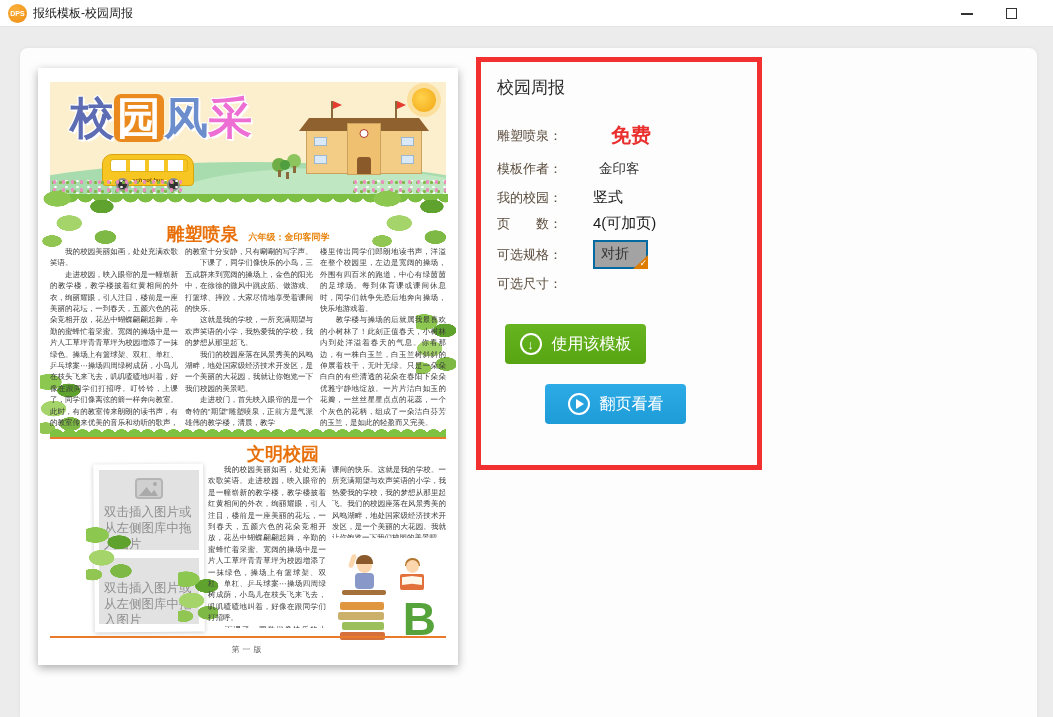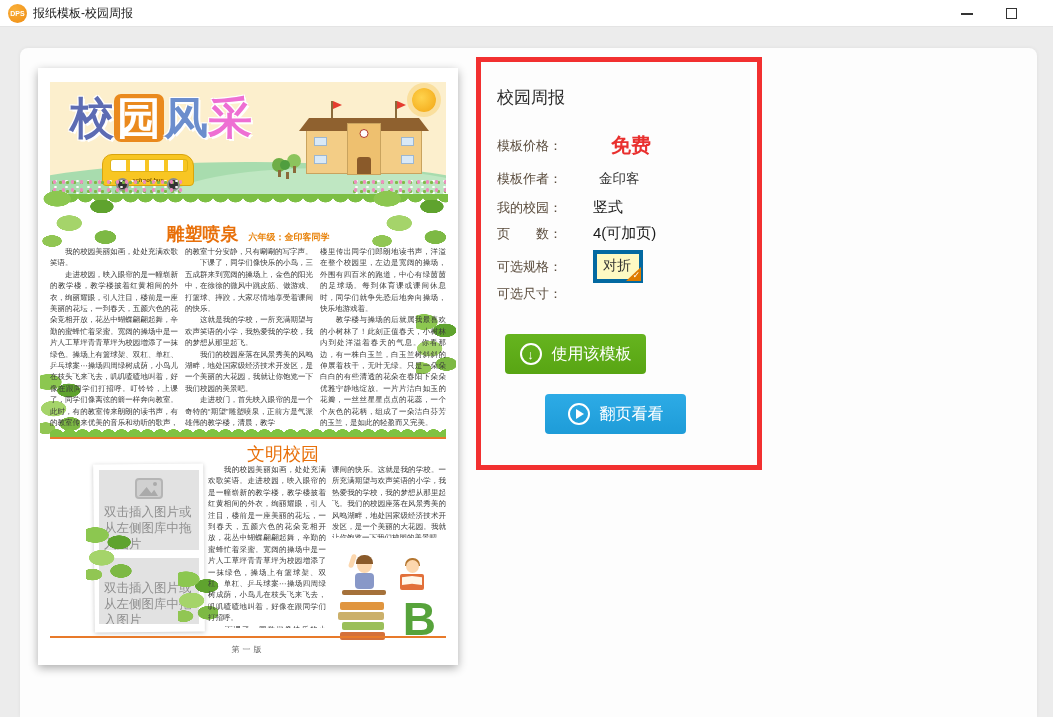--- a/index.html
+++ b/index.html
@@ -103,21 +103,21 @@
   .c2 { left:147px; top:178px; width:128px; height:180px; }
   .c3 { left:282px; top:178px; width:126px; height:180px; }
 
   .grass-sep { position:absolute; left:12px; right:12px; top:357px; height:12px;
     background:radial-gradient(circle at 50% 100%, #7fc241 0 56%, transparent 59%);
     background-size:13px 12px; background-repeat:repeat-x; }
   .orange-line { position:absolute; left:12px; right:12px; height:2px; background:#e87a2a; }
   .ol1 { top:369px; } .ol2 { top:568px; }
 
   .sec2-head { position:absolute; left:130px; width:230px; top:374px; text-align:center;
-    font-size:18px; font-weight:normal; color:#e8700a; }
+    font-size:18px; font-weight:bold; color:#e8700a; }
 
   .ph-frame { position:absolute; left:56px; top:396px; width:110px; height:168px;
     background:#fff; box-shadow:0 1px 4px rgba(0,0,0,.22); transform:rotate(-.6deg); }
   .ph { position:absolute; width:100px; background:#e2e2e2; overflow:hidden; }
   .ph1 { left:61px; top:402px; height:80px; }
   .ph2 { left:61px; top:490px; height:66px; }
   .ph-ico { position:absolute; left:50%; transform:translateX(-50%); top:8px; width:28px; height:21px;
     background:#d0d0d0; border:2px solid #b5b5b5; border-radius:4px; }
   .ph-ico::before { content:""; position:absolute; left:2px; bottom:1px; width:19px; height:9px;
     background:#aaa; clip-path:polygon(0 100%, 40% 0, 65% 70%, 80% 30%, 100% 100%); }
@@ -148,32 +148,32 @@
   .girl .book { position:absolute; left:0; top:14px; width:24px; height:16px; background:#e2703a; border-radius:2px; }
   .girl .book::after { content:""; position:absolute; left:2px; top:2px; width:20px; height:9px;
     background:#fff7ea; clip-path:polygon(0 15%, 50% 0, 100% 15%, 100% 100%, 50% 85%, 0 100%); }
 
   .page-footer { position:absolute; left:0; right:0; top:576px; text-align:center;
     font-size:8px; color:#666; letter-spacing:3px; }
 
   
   .highlight-box { position:absolute; left:476px; top:57px; width:286px; height:413px;
     border:5px solid #f23030; pointer-events:none; z-index:40; }
-  .panel { position:absolute; left:481px; top:72px; width:231px; height:403px; background:transparent; }
+  .panel { position:absolute; left:481px; top:62px; width:231px; height:403px; background:transparent; }
   .panel-title { position:absolute; left:16px; top:14px; font-size:17px; color:#2b2b2b; }
   .prow { position:absolute; left:16px; display:flex; align-items:center; }
   .plabel { width:96px; font-size:13px; color:#5a4c3d; flex:0 0 96px; }
   .r-price { top:60px; }  .r-price .pval { font-size:20px; font-weight:bold; color:#e9302e; margin-left:18px; }
   .r-author { top:98px; } .r-author .pval { font-size:13.5px; color:#333; margin-left:6px; }
   .r-orient { top:126px; } .r-orient .pval { font-size:15px; color:#1a1a1a; }
   .r-pages { top:152px; }  .r-pages .pval { font-size:15px; color:#1a1a1a; }
   .r-spec { top:178px; align-items:center; }
   .r-size { top:213px; align-items:flex-end; }
-  .optbox { position:relative; border:4px solid #0369a1; background:#fef9c3; color:#333;
-    font-size:14px; padding:3px 8px 4px 6px; cursor:pointer; }
+  .optbox { position:relative; border:2px solid #0369a1; background:#a3a3a3; color:#333;
+    font-size:14px; padding:3px 17px 4px 6px; cursor:pointer; }
   .optbox::after { content:"✓"; position:absolute; right:-2px; bottom:-2px; width:14px; height:14px;
     background:#de7c00; clip-path:polygon(100% 0, 100% 100%, 0 100%);
     color:#fff; font-size:9px; line-height:17px; text-align:right; padding-right:1px; font-weight:bold; }
   .btn { position:absolute; left:24px; width:141px; height:40px; border-radius:4px; border:none;
     display:flex; align-items:center; justify-content:center; gap:10px; cursor:pointer;
     color:#fff; font-size:16px; font-family:inherit; }
   .btn-use { top:262px; background:linear-gradient(#66b41f,#58a513); }
   .btn-flip { top:322px; background:linear-gradient(#2dabe6,#1e9cd8);margin-left:40px; }
   .cicon { width:22px; height:22px; border:2px solid #fff; border-radius:50%; flex:0 0 22px;
     display:flex; align-items:center; justify-content:center; color:#fff; }
@@ -300,21 +300,21 @@
   <div class="orange-line ol2"></div>
   <div class="page-footer">第一版</div>
 </div>
 
 <div class="highlight-box"></div>
 
 <div class="panel">
   <div class="panel-title">校园周报</div>
 
   <div class="prow r-price">
-    <span class="plabel">模板价格：</span>
+    <span class="plabel">雕塑喷泉：</span>
     <span class="pval">免费</span>
   </div>
   <div class="prow r-author">
     <span class="plabel">模板作者：</span>
     <span class="pval">金印客</span>
   </div>
   <div class="prow r-orient">
     <span class="plabel">我的校园：</span>
     <span class="pval">竖式</span>
   </div>

